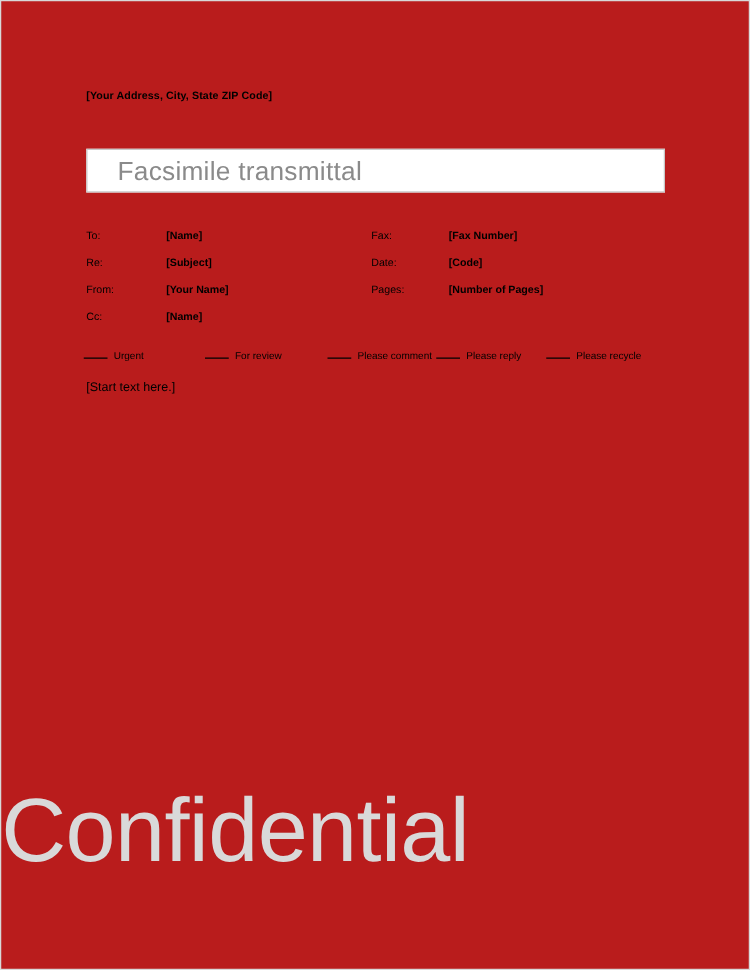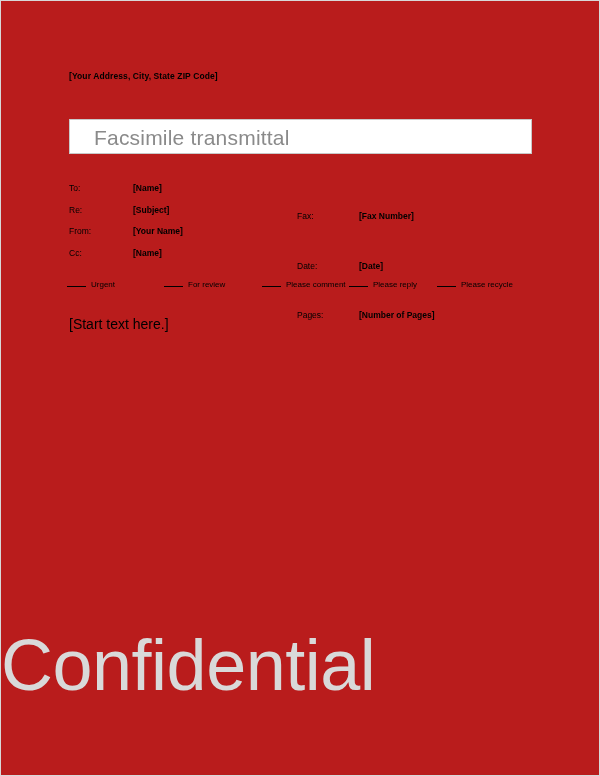--- a/index.html
+++ b/index.html
@@ -78,21 +78,21 @@
   .field-value {
     position: absolute;
     font-size: 8.5px;
     font-weight: bold;
     color: #000000;
     padding-left: 22px;
   }
   .col-left .field-label { left: 0px; }
   .col-left .field-value { left: 42px; }
   .col-right { position: absolute; left: 228px; top: 0; width: 250px; }
-  .col-right .field-row { height: 21.5px; margin-top: 28px; }
+  .col-right .field-row { height: 21.5px; }
   .col-right .field-label { left: 0px; }
   .col-right .field-value { left: 40px; }
   .checkline {
     position: absolute;
     left: 66px;
     top: 278px;
     width: 470px;
     height: 14px;
   }
   .check-item {
@@ -105,22 +105,22 @@
     display: inline-block;
     width: 19px;
     border-bottom: 1px solid #000000;
     height: 7px;
     margin-right: 5px;
     vertical-align: baseline;
   }
   .start-text {
     position: absolute;
     left: 68px;
-    top: 315px;
-    font-size: 14px;
+    top: 304px;
+    font-size: 10px;
     color: #000000;
   }
   .watermark {
     position: absolute;
     left: 0;
     top: 628px;
     width: 600px;
     text-align: left;
     font-size: 72px;
     color: #d9d9d9;
@@ -163,21 +163,21 @@
         </div>
       </div>
 
       <div class="col-right">
         <div class="field-row">
           <span class="field-label">Fax:</span>
           <span class="field-value">[Fax Number]</span>
         </div>
         <div class="field-row">
           <span class="field-label">Date:</span>
-          <span class="field-value">[Date]</span>
+          <span class="field-value">[Code]</span>
         </div>
         <div class="field-row">
           <span class="field-label">Pages:</span>
           <span class="field-value">[Number of Pages]</span>
         </div>
       </div>
 
     </div>
 
     <div class="checkline">

